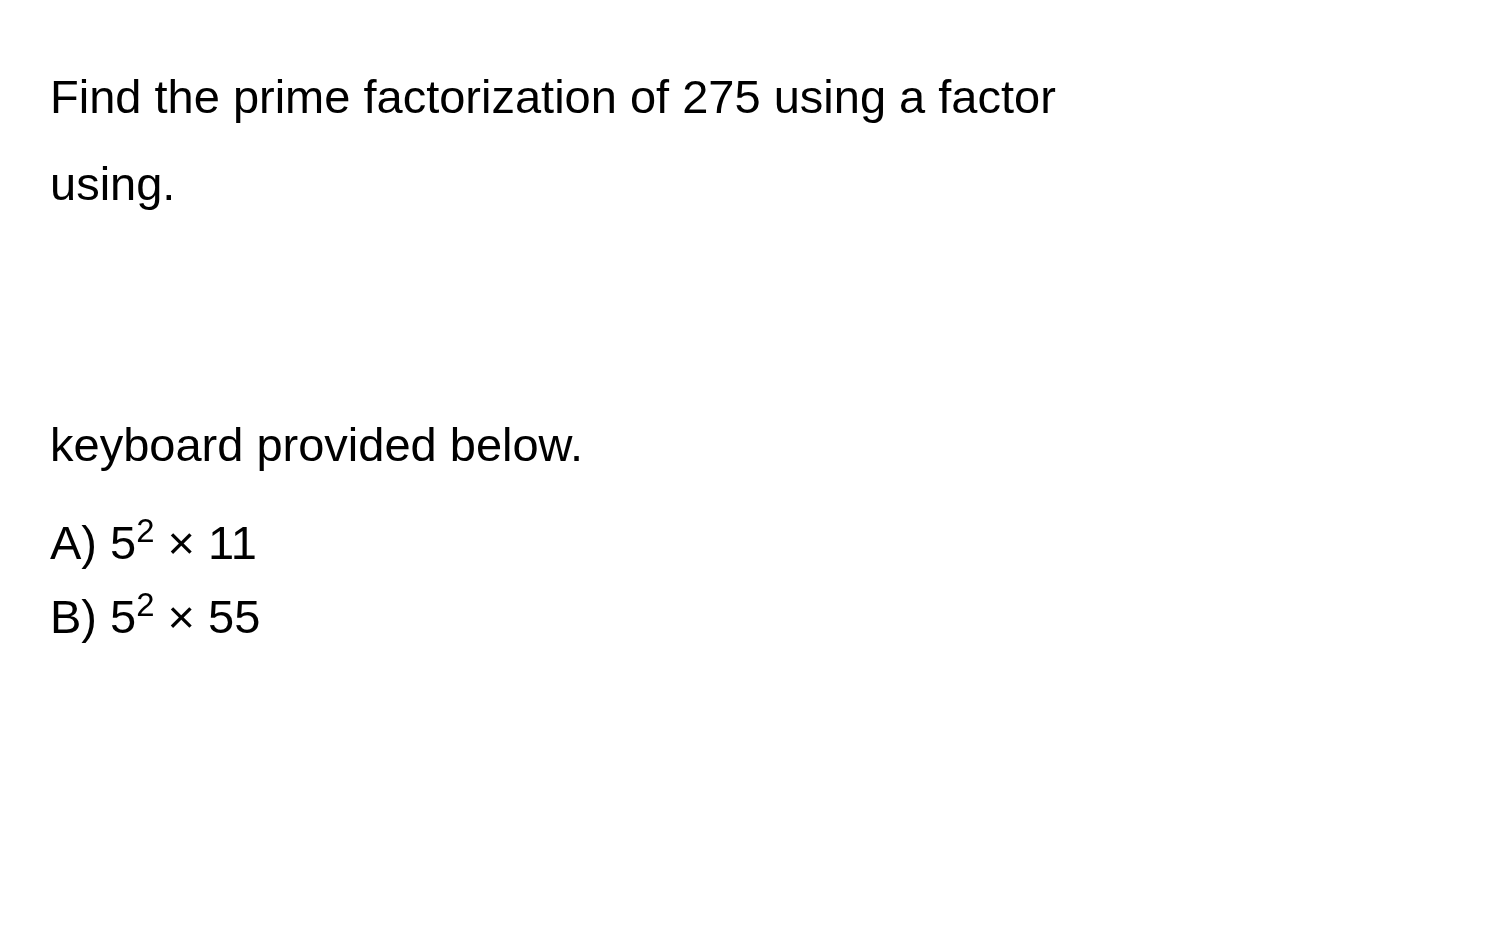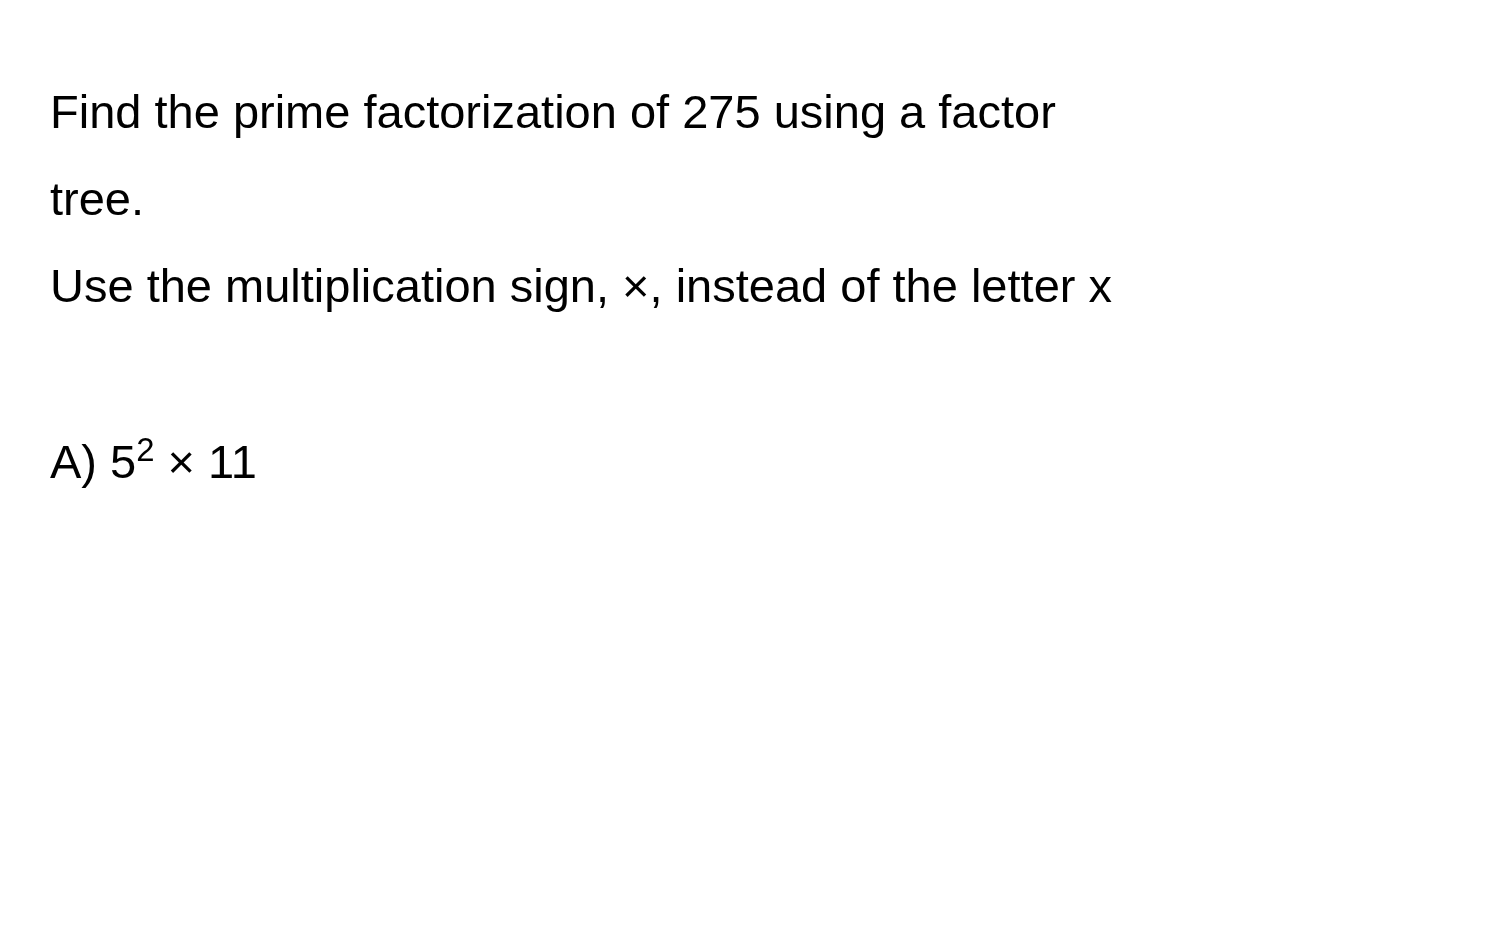--- a/index.html
+++ b/index.html
@@ -5,31 +5,31 @@
   html, body {
     margin: 0;
     padding: 0;
     width: 1500px;
     height: 952px;
     background: #ffffff;
     font-family: -apple-system, BlinkMacSystemFont, "Segoe UI", Helvetica, Arial, sans-serif;
     color: #000000;
   }
   .page {
-    padding: 69px 50px;
+    padding: 54px 50px;
     box-sizing: border-box;
   }
   .question-text {
     font-size: 47px;
     line-height: 1.85;
     font-weight: 400;
     margin-bottom: 0;
   }
   .options {
-    margin-top: 8px;
+    margin-top: 17px;
   }
   .option {
     font-size: 47px;
     line-height: 1.58;
     font-weight: 400;
   }
   .option .label {
     display: inline;
   }
   .option .value {
@@ -41,29 +41,33 @@
     line-height: 0;
   }
 </style>
 </head>
 <body>
 
 <div class="page">
 
   <div class="question-text">
     <span>Find the prime factorization of 275 using a factor</span><br>
-    <span>tree.</span><br>
-    <span>Use the multiplication sign, ×, instead of the letter x</span><br>
+    <span>using.</span><br>
     <br>
+    <br>
+    <span>keyboard provided below.</span>
   </div>
 
   <div class="options">
 
     <div class="option">
       <span class="label">A) </span><span class="value"><span>5</span><sup>2</sup><span> × 11</span></span>
     </div>
 
+    <div class="option">
+      <span class="label">B) </span><span class="value"><span>5</span><sup>2</sup><span> × 55</span></span>
+    </div>
 
 
 
   </div>
 
 </div>
 
 </body></html>

